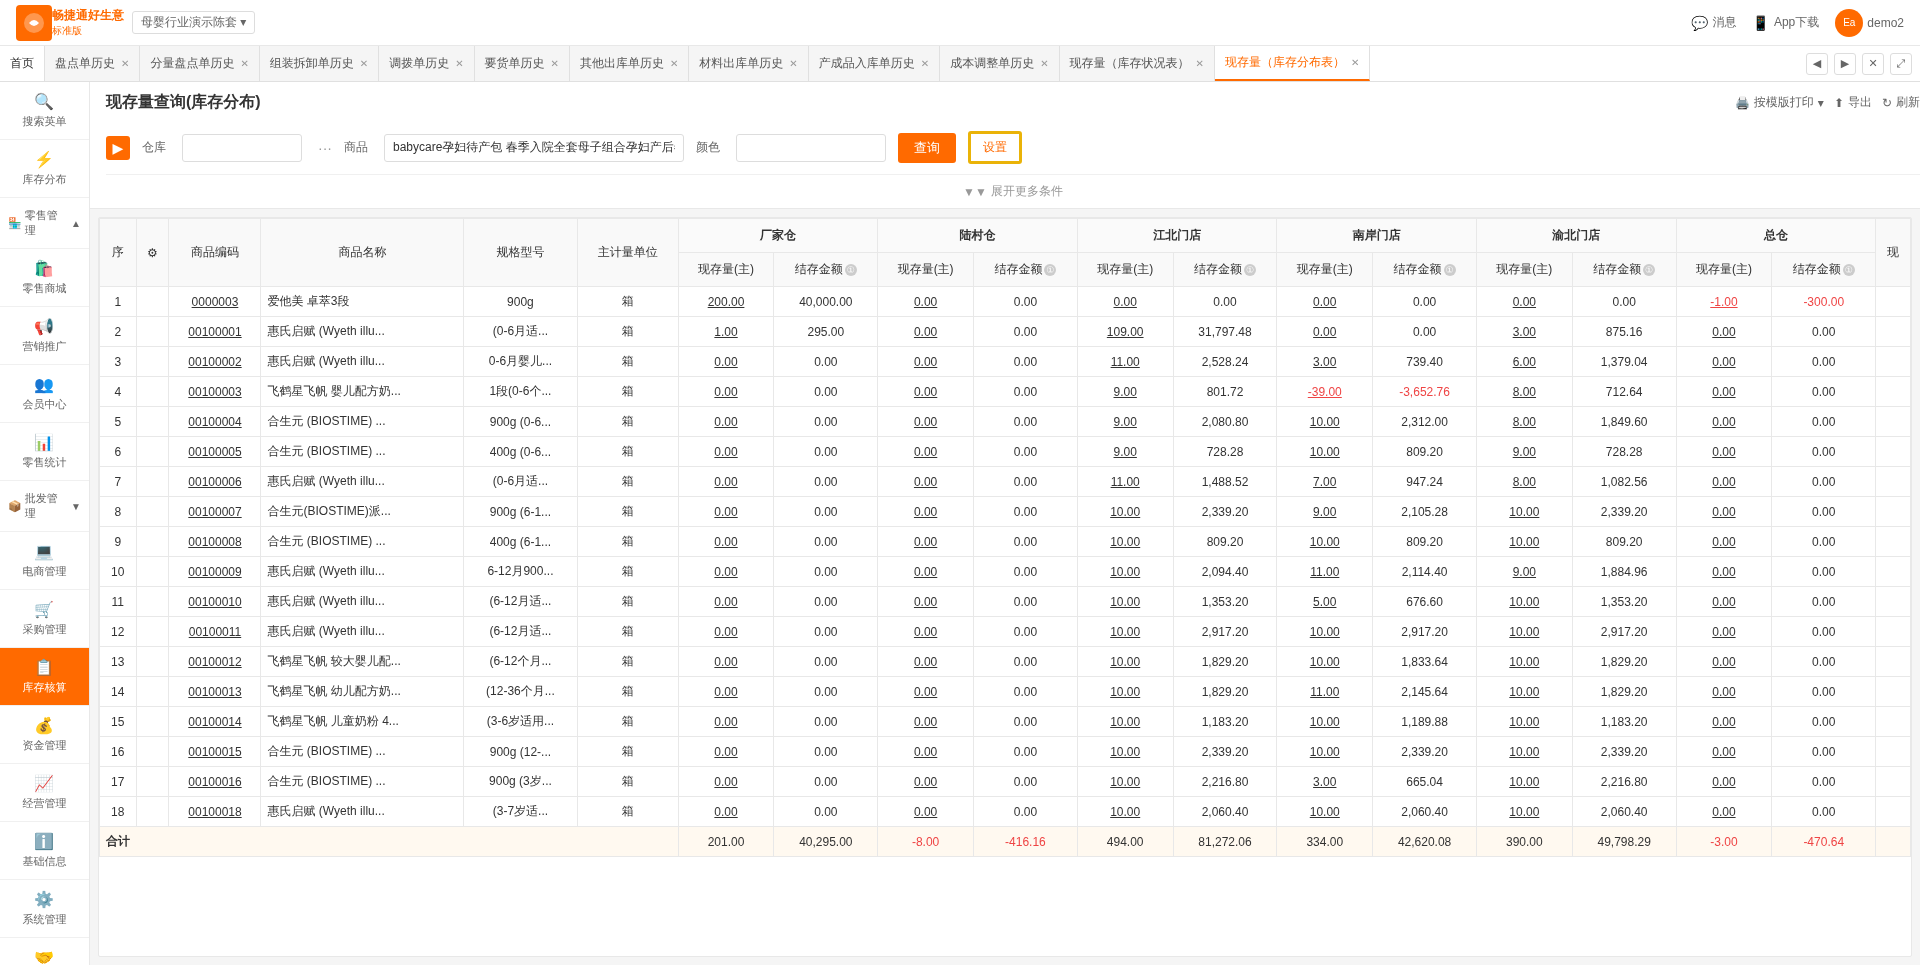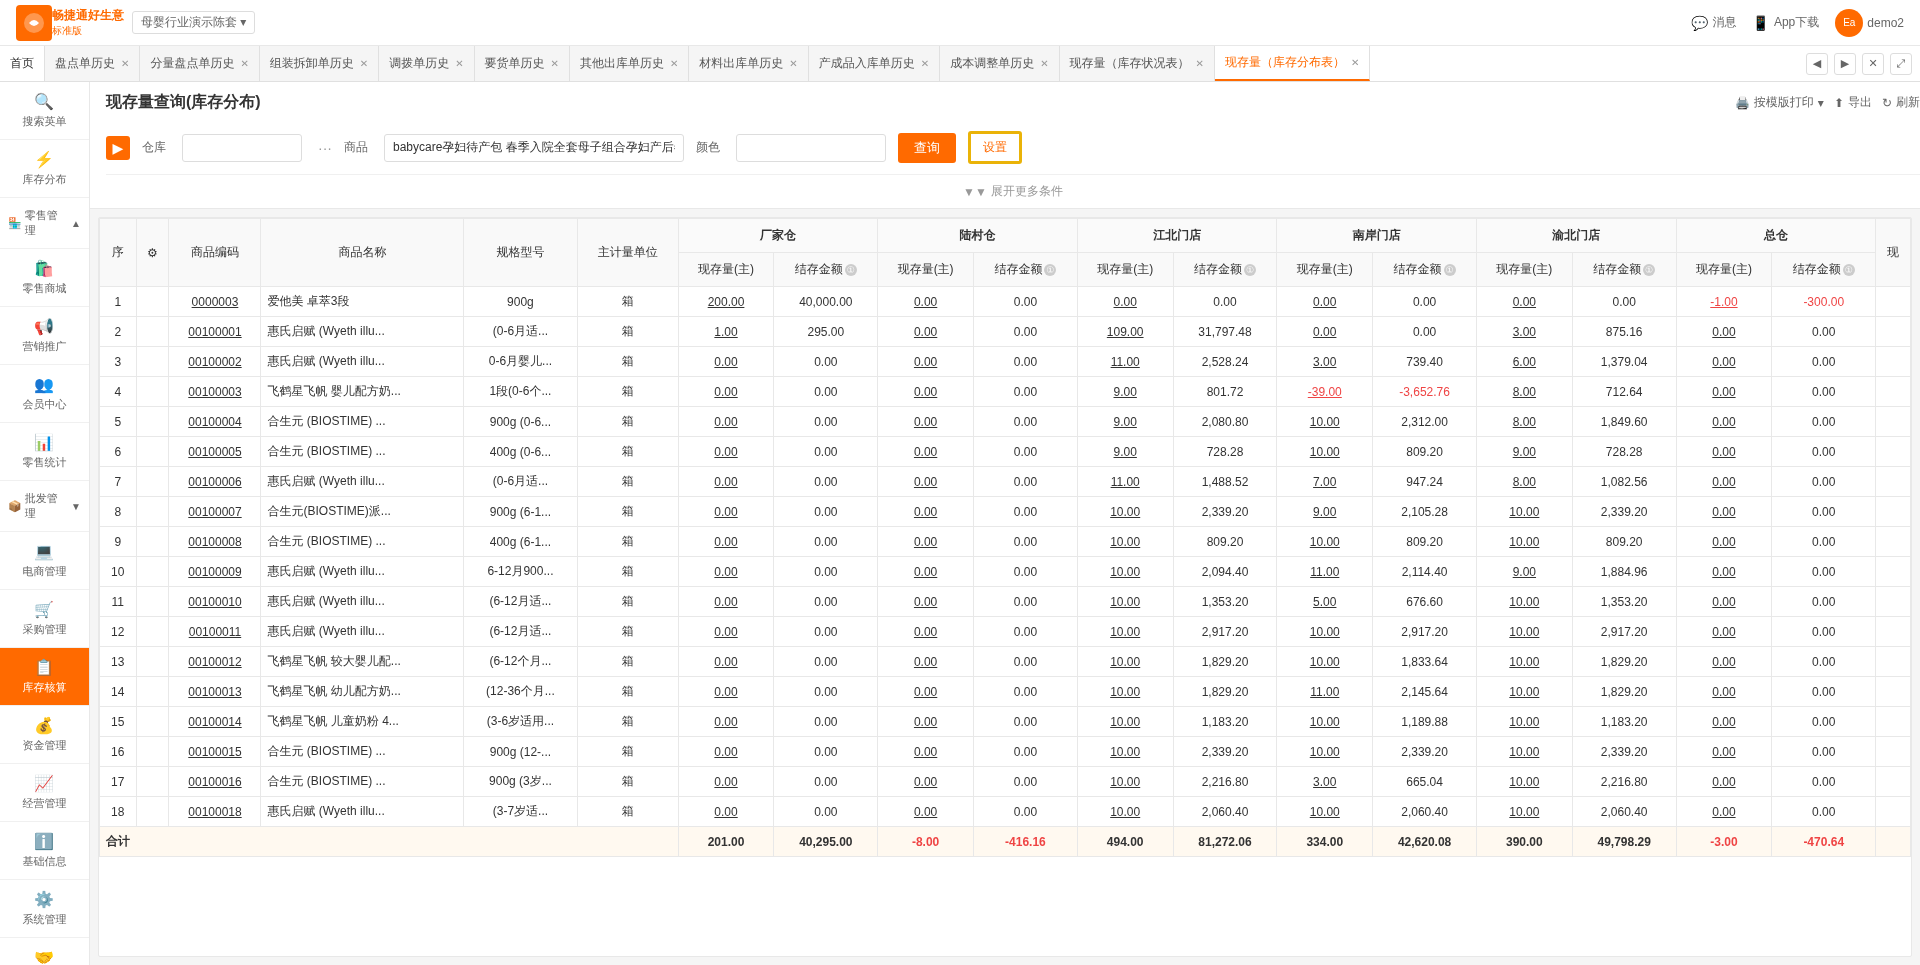--- a/index.html
+++ b/index.html
@@ -300,21 +300,21 @@
       padding: 6px 6px;
       text-align: center;
       color: #333;
       white-space: nowrap;
     }
     .data-table td.text-left { text-align: left; }
     .data-table td.red { color: #ef4444; }
     .data-table td.underline { text-decoration: underline; cursor: pointer; }
     .data-table .sum-row td {
       background: #fff9f0;
-      font-weight: 700;
+      font-weight: 400;
     }
     .col-settings {
       cursor: pointer;
     }
     .info-icon {
       display: inline-block;
       width: 12px;
       height: 12px;
       border-radius: 50%;
       background: #ccc;

